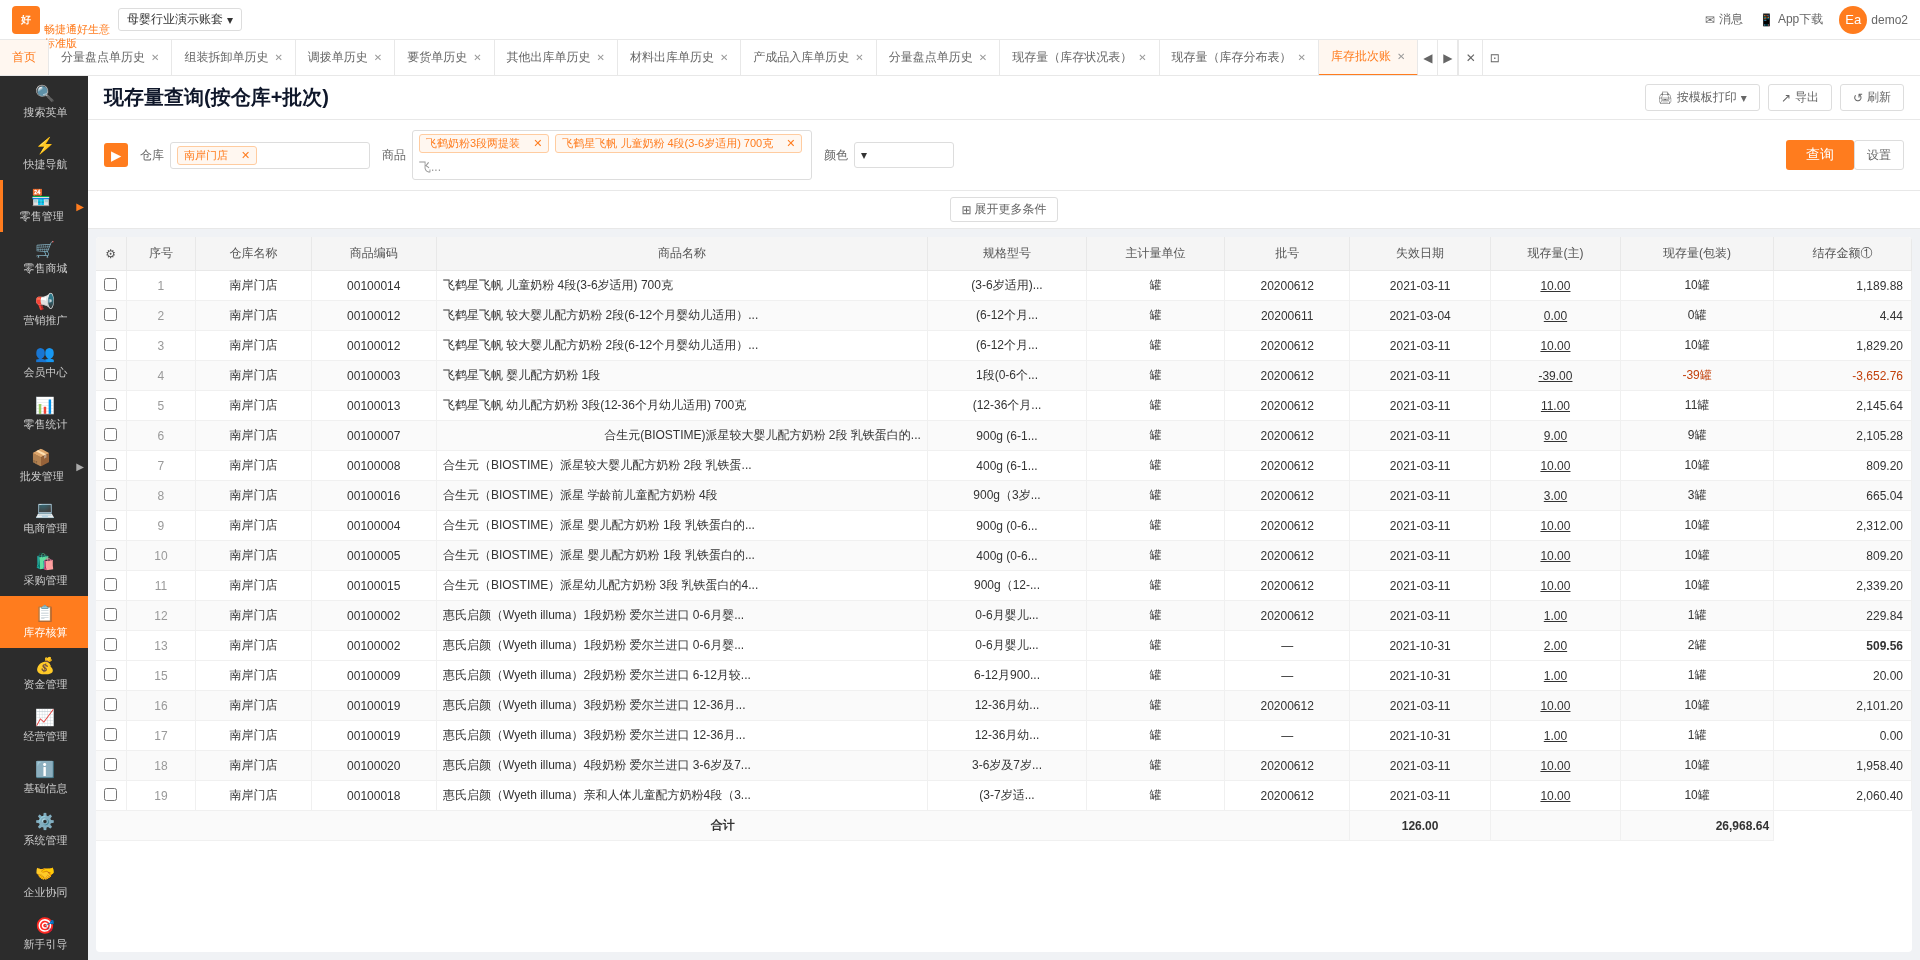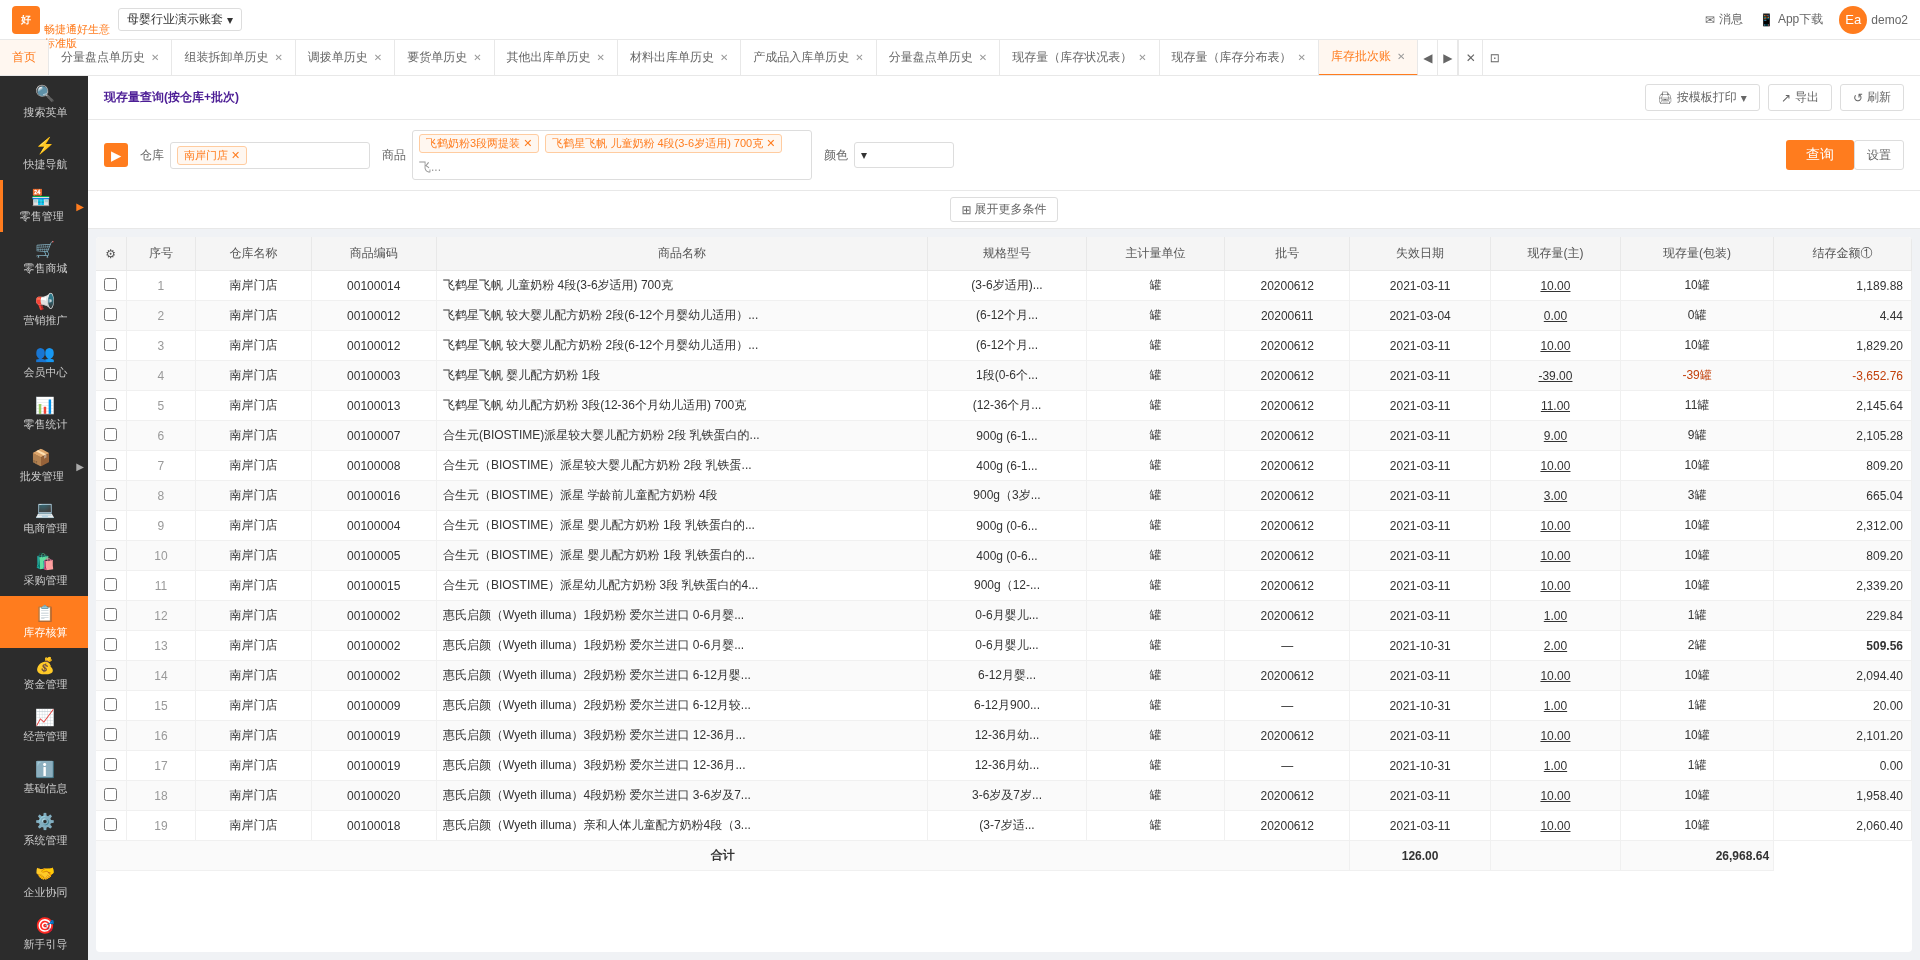--- a/index.html
+++ b/index.html
@@ -32,33 +32,33 @@
     .sidebar { width: 88px; background: #2c2c2c; display: flex; flex-direction: column; overflow-y: auto; }
     .sidebar-item { padding: 8px 4px; text-align: center; cursor: pointer; color: #ccc; font-size: 11px; border-left: 3px solid transparent; }
     .sidebar-item.active { background: #ff7c1e; color: #fff; border-left-color: #ff7c1e; }
     .sidebar-item-icon { font-size: 16px; margin-bottom: 2px; }
 
     
     .content { flex: 1; display: flex; flex-direction: column; overflow: hidden; background: #f0f2f5; }
 
     
     .page-header { background: #fff; padding: 8px 16px; border-bottom: 1px solid #e8e8e8; display: flex; align-items: center; justify-content: space-between; }
-    .page-title { font-size: 12px; font-weight: bold; color: #4c1d95; }
+    .page-title { font-size: 20px; font-weight: bold; color: #0f172a; }
     .page-actions { display: flex; align-items: center; gap: 8px; }
     .btn { padding: 4px 12px; border-radius: 3px; cursor: pointer; font-size: 12px; border: none; display: flex; align-items: center; gap: 4px; }
     .btn-default { background: #fff; border: 1px solid #ddd; color: #666; }
     .btn-orange { background: #ff7c1e; color: #fff; padding: 6px 20px; font-size: 14px; }
 
     
     .filter-area { background: #fff; padding: 10px 16px; border-bottom: 1px solid #e8e8e8; }
     .filter-row { display: flex; align-items: center; gap: 12px; flex-wrap: wrap; }
     .filter-item { display: flex; align-items: center; gap: 6px; }
     .filter-label { font-size: 12px; color: #666; white-space: nowrap; }
     .filter-tag-container { display: flex; gap: 6px; flex-wrap: wrap; min-width: 200px; border: 1px solid #ddd; padding: 3px 6px; border-radius: 3px; min-height: 26px; align-items: center; }
-    .filter-tag { background: #fff7f0; border: 1px solid #ffcca0; color: #ff7c1e; padding: 1px 6px; border-radius: 3px; font-size: 11px; display: flex; align-items: center; gap: 3px; }
+    .filter-tag { background: #fff7f0; border: 1px solid #ffcca0; color: #ff7c1e; padding: 1px 6px; border-radius: 3px; font-size: 11px; display: flex; align-items: center; gap: 13px; }
     .filter-tag-close { cursor: pointer; }
     .filter-dots { color: #999; cursor: pointer; }
     .expand-btn { color: #666; cursor: pointer; font-size: 12px; display: flex; align-items: center; gap: 3px; border: 1px solid #ddd; padding: 3px 10px; border-radius: 3px; background: #fff; }
     .arrow-btn { background: #ff7c1e; border: none; color: #fff; width: 24px; height: 24px; border-radius: 3px; cursor: pointer; display: flex; align-items: center; justify-content: center; }
 
     
     .table-area { flex: 1; overflow: auto; padding: 0; background: #fff; margin: 8px; border-radius: 4px; }
     table { width: 100%; border-collapse: collapse; font-size: 12px; }
     thead tr { background: #f5f5f5; }
     th { padding: 8px 6px; text-align: center; border-bottom: 1px solid #e8e8e8; border-right: 1px solid #e8e8e8; font-weight: 500; color: #555; white-space: nowrap; }
@@ -401,21 +401,21 @@
     <td>2021-03-11</td>
     <td><span class="underline ">11.00</span></td>
     <td class="">11罐</td>
     <td class="" style="text-align:right; padding-right:8px;">2,145.64</td>
   </tr>
             <tr style="background: rgb(250, 250, 250);">
     <td><input type="checkbox" style=""></td>
     <td class="row-num">6</td>
     <td>南岸门店</td>
     <td>00100007</td>
-    <td class="td-left" style="max-width:260px; overflow:hidden; text-overflow:ellipsis; white-space:nowrap;">合生元(BIOSTIME)派星较大婴儿配方奶粉 2段 乳铁蛋白的...</td>
+    <td class="td-left" style="max-width:260px; overflow:hidden; text-overflow:ellipsis; white-space:nowrap;text-align:right;">合生元(BIOSTIME)派星较大婴儿配方奶粉 2段 乳铁蛋白的...</td>
     <td>900g (6-1...</td>
     <td>罐</td>
     <td>20200612</td>
     <td>2021-03-11</td>
     <td><span class="underline ">9.00</span></td>
     <td class="">9罐</td>
     <td class="" style="text-align:right; padding-right:8px;">2,105.28</td>
   </tr>
             <tr style="background: rgb(255, 255, 255);">
     <td><input type="checkbox" style=""></td>
@@ -507,34 +507,20 @@
     <td>南岸门店</td>
     <td>00100002</td>
     <td class="td-left" style="max-width:260px; overflow:hidden; text-overflow:ellipsis; white-space:nowrap;">惠氏启颜（Wyeth illuma）1段奶粉 爱尔兰进口 0-6月婴...</td>
     <td>0-6月婴儿...</td>
     <td>罐</td>
     <td>—</td>
     <td>2021-10-31</td>
     <td><span class="underline ">2.00</span></td>
     <td class="">2罐</td>
     <td class="" style="text-align:right; padding-right:8px;font-weight:bold;">509.56</td>
-  </tr>
-            <tr style="background: rgb(250, 250, 250);">
-    <td><input type="checkbox" style=""></td>
-    <td class="row-num">14</td>
-    <td>南岸门店</td>
-    <td>00100002</td>
-    <td class="td-left" style="max-width:260px; overflow:hidden; text-overflow:ellipsis; white-space:nowrap;">惠氏启颜（Wyeth illuma）2段奶粉 爱尔兰进口 6-12月婴...</td>
-    <td>6-12月婴...</td>
-    <td>罐</td>
-    <td>20200612</td>
-    <td>2021-03-11</td>
-    <td><span class="underline ">10.00</span></td>
-    <td class="">10罐</td>
-    <td class="" style="text-align:right; padding-right:8px;">2,094.40</td>
   </tr>
             <tr style="background: rgb(255, 255, 255);">
     <td><input type="checkbox" style=""></td>
     <td class="row-num">15</td>
     <td>南岸门店</td>
     <td>00100009</td>
     <td class="td-left" style="max-width:260px; overflow:hidden; text-overflow:ellipsis; white-space:nowrap;">惠氏启颜（Wyeth illuma）2段奶粉 爱尔兰进口 6-12月较...</td>
     <td>6-12月900...</td>
     <td>罐</td>
     <td>—</td>

